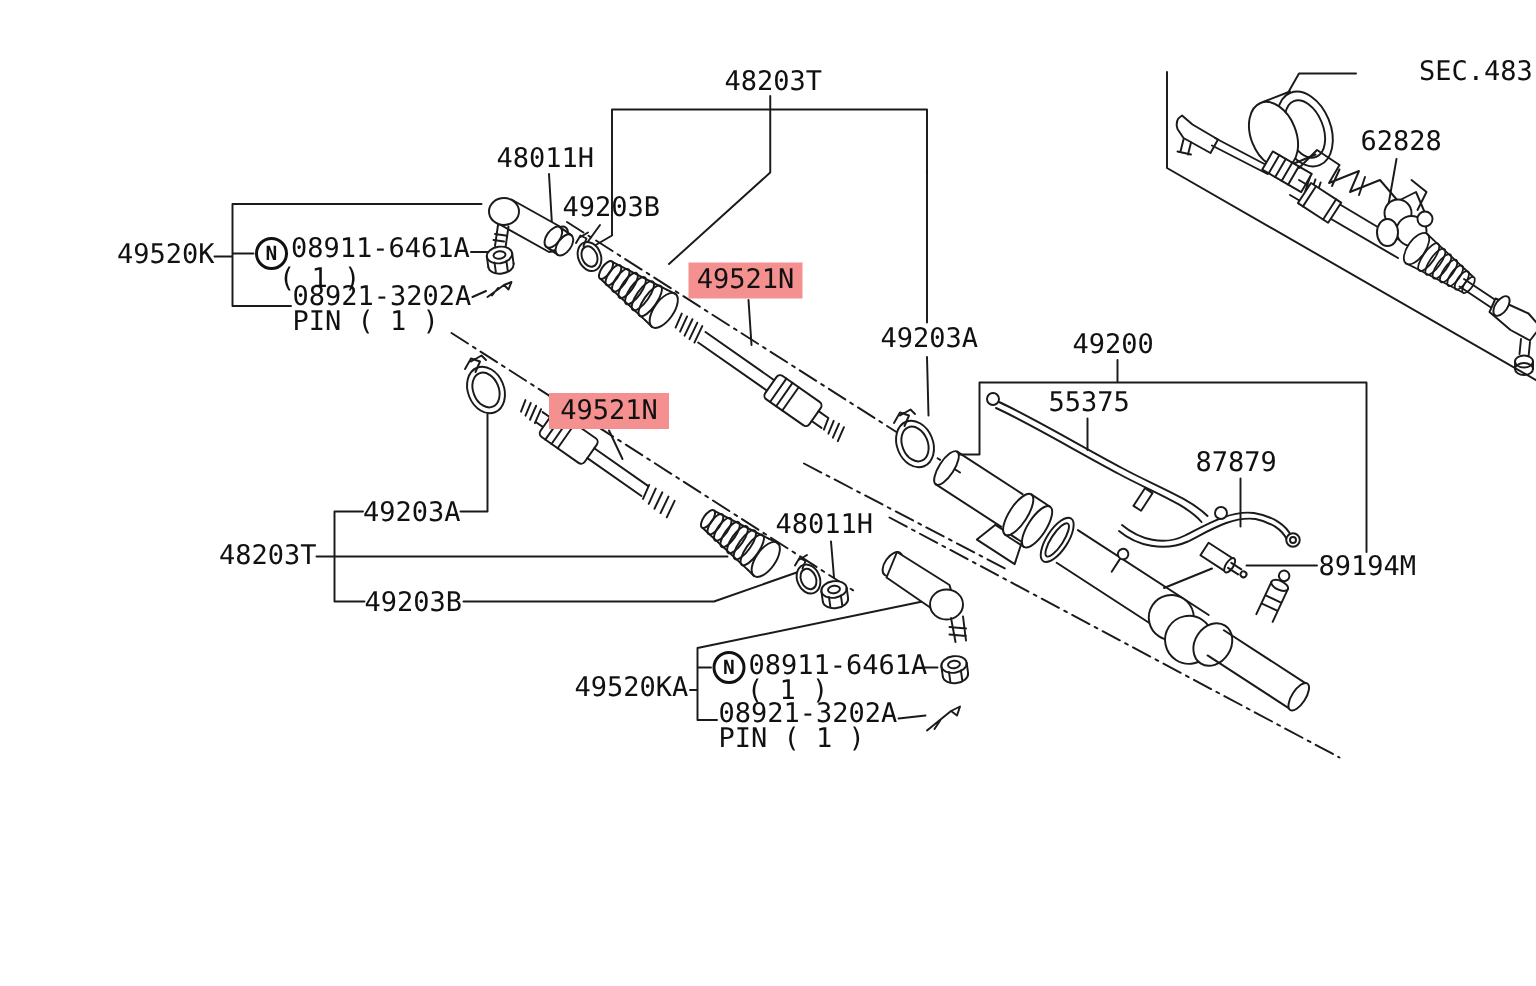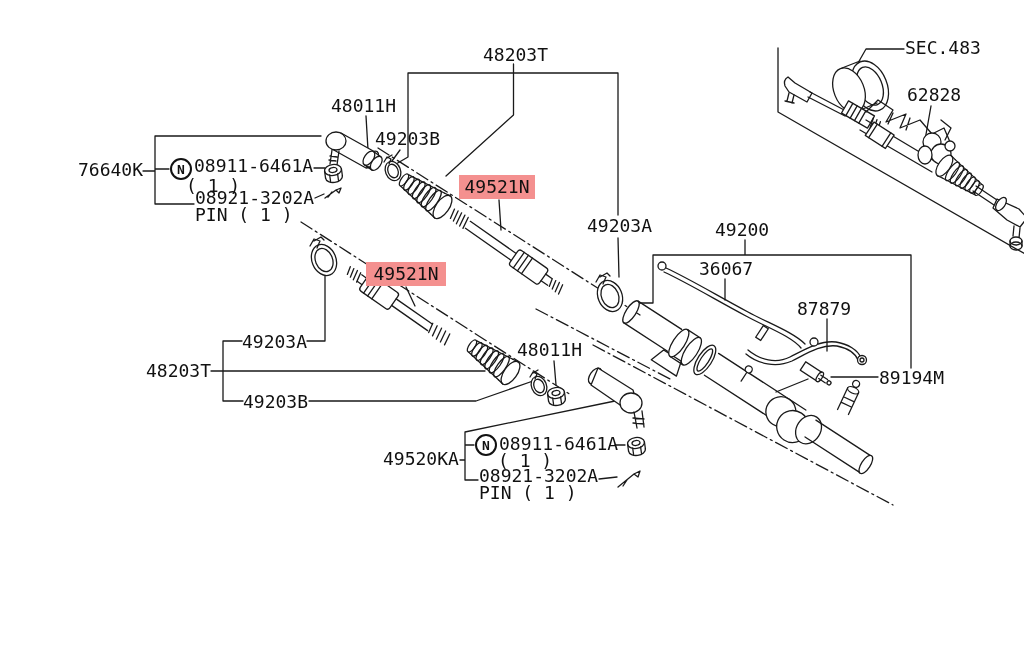--- a/index.html
+++ b/index.html
@@ -213,35 +213,35 @@
       <ellipse cx="968" cy="241" rx="6" ry="4" class="wf"></ellipse>
       <path d="M962,241 v5 M974,241 v5"></path>
       <ellipse cx="968" cy="246" rx="6" ry="4"></ellipse>
     </g>
   </g>
 </svg>
 
   <div class="lbl" style="left:435px;top:46px">48203T</div>
   <div class="lbl" style="left:283px;top:97px">48011H</div>
   <div class="lbl" style="left:327px;top:130px">49203B</div>
-  <div class="lbl" style="left:30px;top:161px">76640K</div>
+  <div class="lbl" style="left:30px;top:161px">49520K</div>
 
   <div class="ncirc" style="left:122px;top:158px">N</div>
   <div class="lbl" style="left:146px;top:157px">08911-6461A</div>
   <div class="lbl" style="left:138px;top:177px">( 1 )</div>
   <div class="lbl" style="left:147px;top:189px">08921-3202A</div>
   <div class="lbl" style="left:147px;top:206px">PIN ( 1 )</div>
 
   <div class="hl" style="left: 411px; top: 175px; width: 76px; height: 24px; background: rgb(244, 144, 143);">49521N</div>
   <div class="lbl" style="left:539px;top:217px">49203A</div>
 
-  <div class="lbl" style="left:857px;top:39px">SEC.483</div>
+  <div class="lbl" style="left:898px;top:39px">SEC.483</div>
   <div class="lbl" style="left:859px;top:86px">62828</div>
   <div class="lbl" style="left:667px;top:221px">49200</div>
-  <div class="lbl" style="left:651px;top:260px">36067</div>
+  <div class="lbl" style="left:651px;top:260px">55375</div>
   <div class="lbl" style="left:749px;top:300px">87879</div>
   <div class="lbl" style="left:831px;top:369px">89194M</div>
 
   <div class="hl" style="left: 318px; top: 262px; width: 80px; height: 24px; background: rgb(244, 144, 143);">49521N</div>
   <div class="lbl" style="left:194px;top:333px">49203A</div>
   <div class="lbl" style="left:98px;top:362px">48203T</div>
   <div class="lbl" style="left:195px;top:393px">49203B</div>
   <div class="lbl" style="left:469px;top:341px">48011H</div>
   <div class="lbl" style="left:335px;top:450px">49520KA</div>
 

